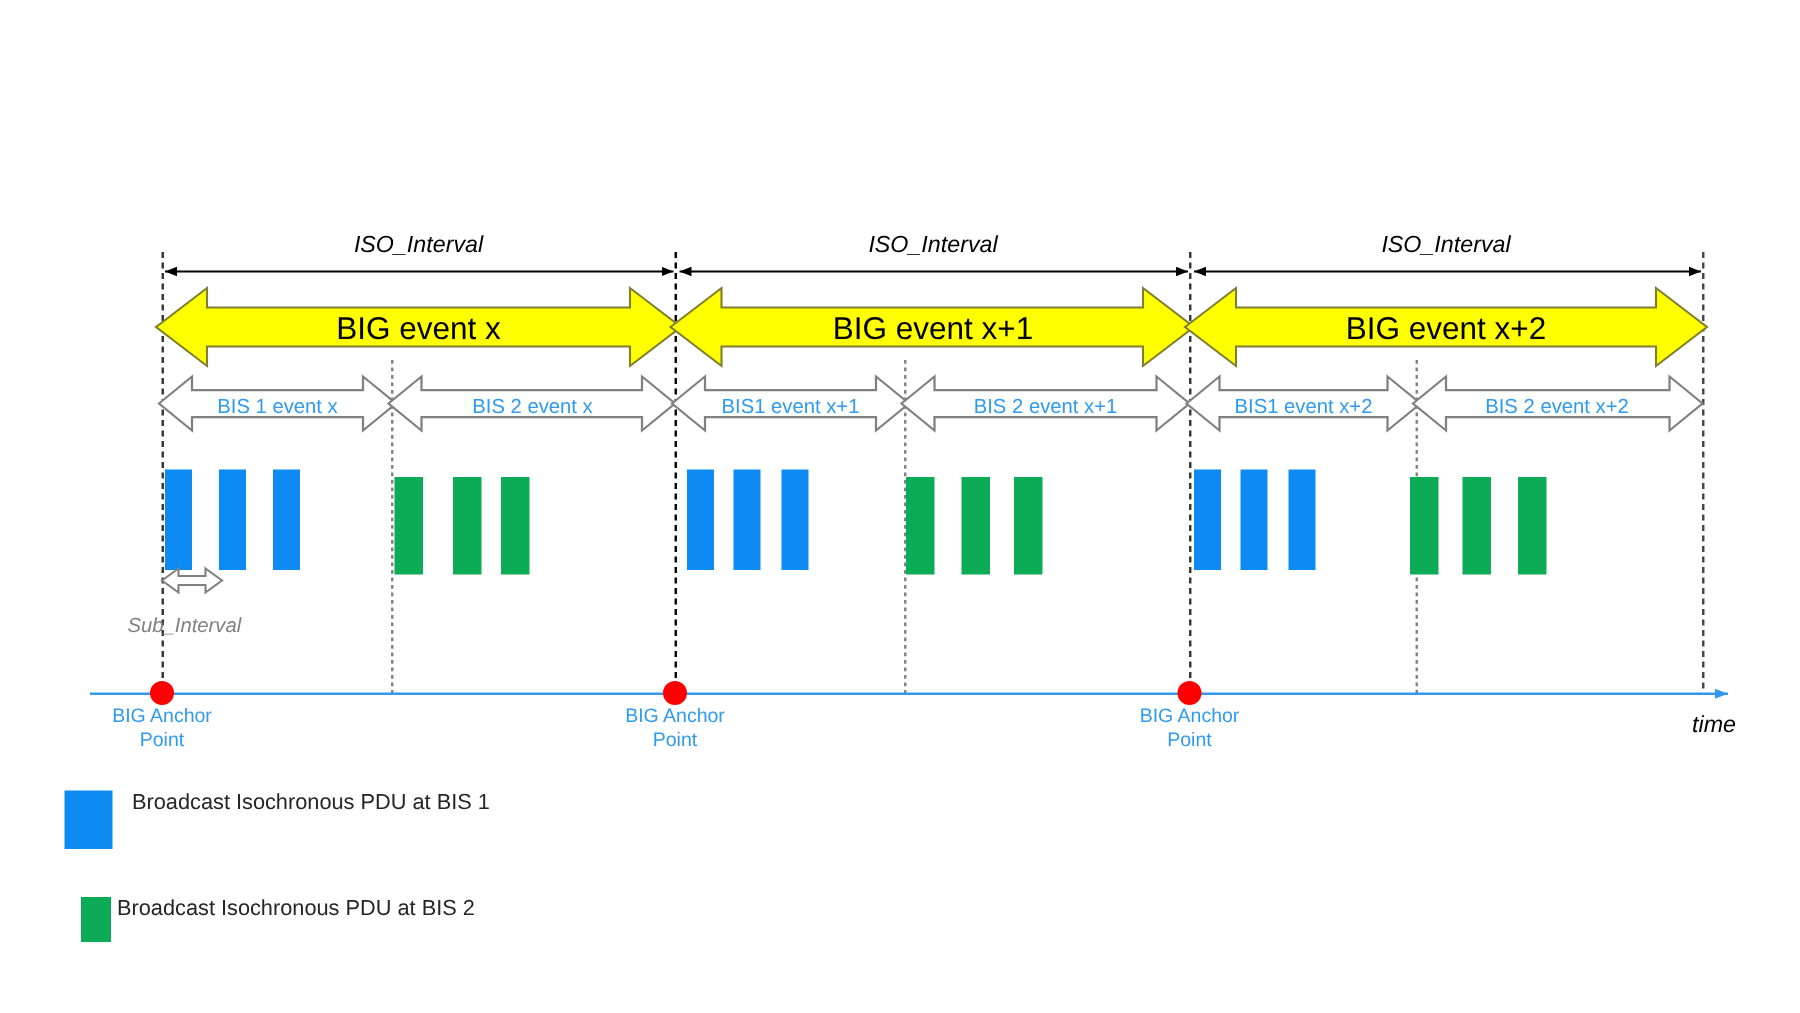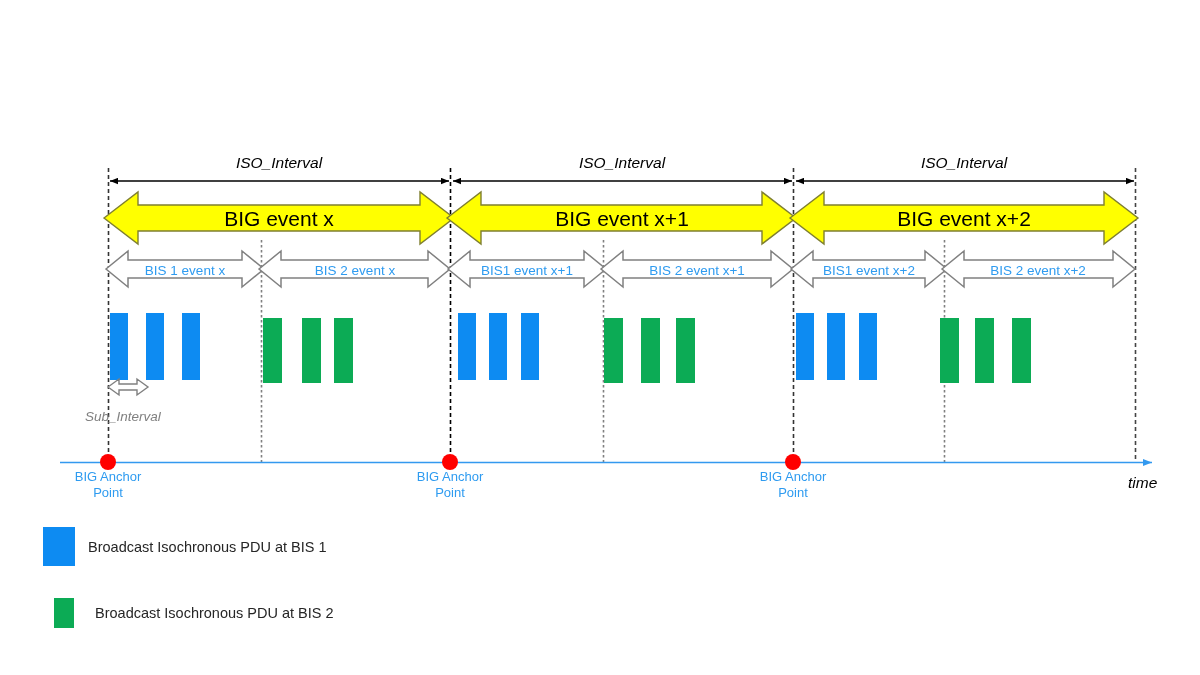--- a/index.html
+++ b/index.html
@@ -17,37 +17,36 @@
   #canvas {
     position: absolute;
     left: 0;
     top: 0;
     width: 1200px;
     height: 675px;
   }
   .legend-row {
     position: absolute;
     display: flex;
-    align-items: center;
   }
   .legend-swatch {
     display: block;
   }
   .legend-label {
     font-family: "Liberation Sans", sans-serif;
     font-size: 14.5px;
     color: #262626;
     white-space: nowrap;
   }
   #legend-row-bis1 { left: 43px; top: 527px; }
   #legend-row-bis1 .legend-swatch { width: 32px; height: 39px; }
   #legend-row-bis1 .legend-label { margin-left: 13px; }
   #legend-row-bis2 { left: 54px; top: 598px; }
   #legend-row-bis2 .legend-swatch { width: 20px; height: 30px; }
-  #legend-row-bis2 .legend-label { margin-left: 21px; }
+  #legend-row-bis2 .legend-label { margin-left: 4px; }
 </style>
 </head>
 <body>
 
 <svg id="canvas" viewBox="0 0 1200 675" xmlns="http://www.w3.org/2000/svg">
 
   <defs>
     <marker id="arrowBlack" markerWidth="9" markerHeight="9" refX="8" refY="3.2" orient="auto" markerUnits="userSpaceOnUse">
       <path d="M0,0 L8,3.2 L0,6.4 z" fill="#000000"></path>
     </marker>

